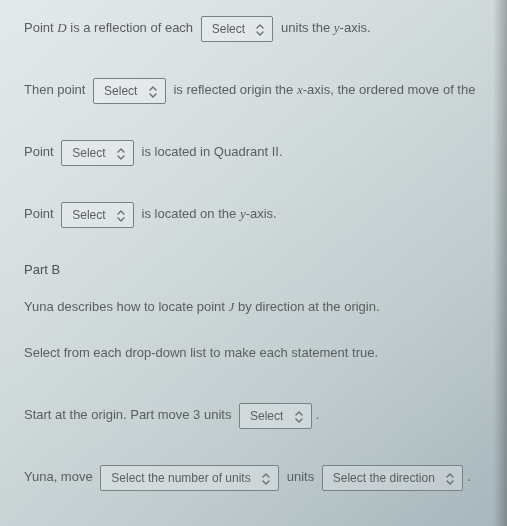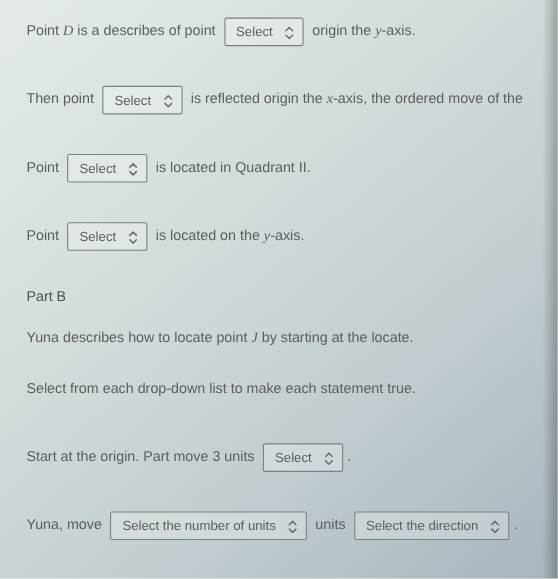--- a/index.html
+++ b/index.html
@@ -42,28 +42,28 @@
   .it{font-style:italic;font-family:'Times New Roman',serif}
   .shade{
     position:absolute;right:0;top:0;bottom:0;width:14px;
     background:linear-gradient(90deg,rgba(0,0,0,0) 0%,rgba(0,0,0,0.25) 100%);
   }
 </style>
 </head>
 <body>
 
 <div class="row">
-  <span>Point </span><span class="it">D</span><span> is a describes of point </span>
+  <span>Point </span><span class="it">D</span><span> is a reflection of each </span>
   <span class="sel">
     <span>Select</span>
     <span class="caret"><svg width="8" height="12" viewBox="0 0 8 12">
           <path d="M1 4 L4 1 L7 4 M1 8 L4 11 L7 8" stroke="#6a6e70" stroke-width="1.4" fill="none" stroke-linecap="round" stroke-linejoin="round"></path>
         </svg></span>
   </span>
-  <span>origin the </span><span class="it">y</span><span>-axis.</span>
+  <span>units the </span><span class="it">y</span><span>-axis.</span>
 </div>
 
 <div class="row">
   <span>Then point </span>
   <span class="sel">
     <span>Select</span>
     <span class="caret"><svg width="8" height="12" viewBox="0 0 8 12">
           <path d="M1 4 L4 1 L7 4 M1 8 L4 11 L7 8" stroke="#6a6e70" stroke-width="1.4" fill="none" stroke-linecap="round" stroke-linejoin="round"></path>
         </svg></span>
   </span>
@@ -88,21 +88,21 @@
     <span class="caret"><svg width="8" height="12" viewBox="0 0 8 12">
           <path d="M1 4 L4 1 L7 4 M1 8 L4 11 L7 8" stroke="#6a6e70" stroke-width="1.4" fill="none" stroke-linecap="round" stroke-linejoin="round"></path>
         </svg></span>
   </span>
   <span>is located on the </span><span class="it">y</span><span>-axis.</span>
 </div>
 
 <div class="part">Part B</div>
 
 <div class="row tight">
-  <span>Yuna describes how to locate point </span><span class="it">J</span><span> by starting at the locate.</span>
+  <span>Yuna describes how to locate point </span><span class="it">J</span><span> by direction at the origin.</span>
 </div>
 
 <div class="row">
   <span>Select from each drop-down list to make each statement true.</span>
 </div>
 
 <div class="row">
   <span>Start at the origin. Part move </span><span>3</span><span> units </span>
   <span class="sel">
     <span>Select</span>

